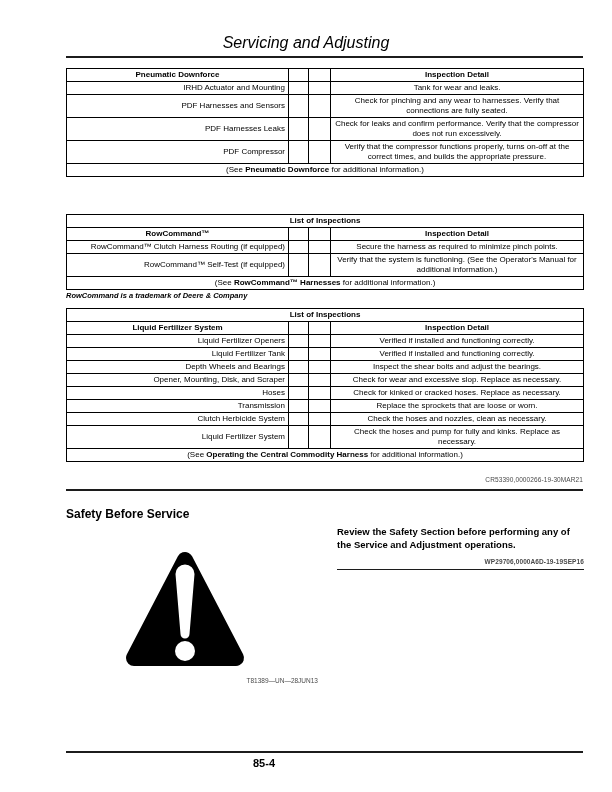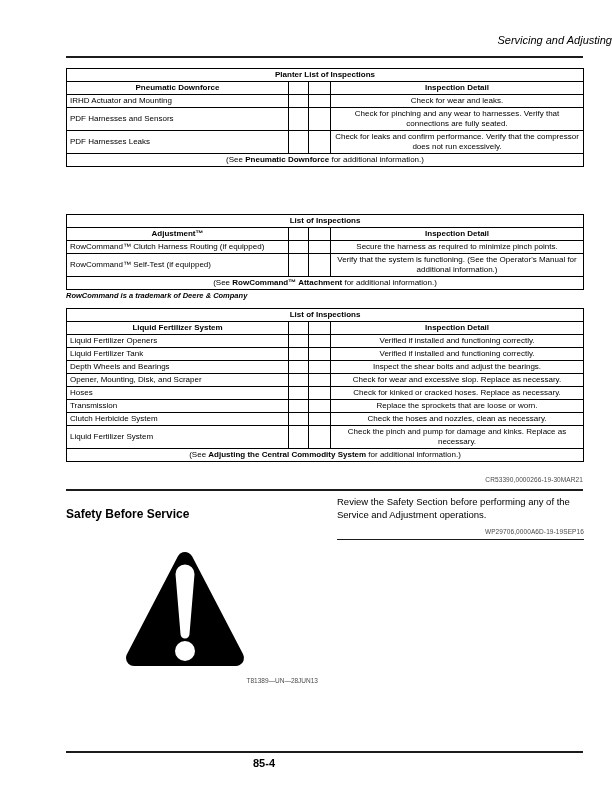--- a/index.html
+++ b/index.html
@@ -5,35 +5,35 @@
   * { margin:0; padding:0; box-sizing:border-box; }
   html,body { background:#ffffff; }
   .page {
     position:relative; width:612px; height:792px; margin:0 auto;
     background:#ffffff; color:#000;
     font-family:"Liberation Sans", sans-serif;
     overflow:hidden;
   }
   .running-header {
     position:absolute; top:34px; left:0; width:612px;
-    text-align:right; font-style:italic; font-size:11px;
+    text-align:center; font-style:italic; font-size:16px;
   }
   .rule { position:absolute; left:66px; width:517px; background:#1c1c1c; }
   .header-rule { top:56px; height:2px; }
   .mid-rule { top:489px; height:2px; }
   .footer-rule { top:751px; height:2px; }
 
   table.insp {
     position:absolute; left:66px; width:517px;
     border-collapse:collapse; table-layout:fixed;
     font-size:8px; line-height:1.25;
   }
   table.insp td { border:1px solid #000; padding:1px 3px; vertical-align:middle; }
   table.insp .title-row td, table.insp .head-row td { font-weight:bold; text-align:center; }
-  table.insp td.item { text-align:left; }
+  table.insp td.item { text-align:right; }
   table.insp td.detail { text-align:center; }
   table.insp .see-row td { text-align:center; }
 
   .t1 { top:68px; }
   .t2 { top:214px; }
   .t3 { top:308px; }
 
   .trademark-note {
     position:absolute; left:66px; top:291px;
     font-style:italic; font-size:7.5px;font-weight:bold;
@@ -42,22 +42,22 @@
     font-size:6.5px; color:#4a4a4a; letter-spacing:0.1px;
   }
   .doc-code-1 {
     position:absolute; left:66px; top:476px; width:517px; text-align:right;
   }
   .section-heading {
     position:absolute; left:66px; top:507px;
     font-weight:bold; font-size:12px;
   }
   .section-right {
-    position:absolute; left:337px; top:496px; width:247px;
-    font-size:9.5px; line-height:1.32;
+    position:absolute; left:337px; top:526px; width:247px;
+    font-size:9.5px; line-height:1.32;font-weight:bold;
   }
   .section-right .doc-code { display:block; text-align:right; margin-top:7px; }
   .section-right .wp-rule { margin-top:2px; height:1.5px; background:#1c1c1c; width:100%; }
 
   .warning-figure { position:absolute; left:118px; top:546px; width:134px; height:128px; }
   .figure-caption {
     position:absolute; left:118px; top:677px; width:200px;
     text-align:right; font-size:6.5px; color:#4a4a4a;
   }
   .page-number {
@@ -76,84 +76,87 @@
   <div class="rule header-rule"></div>
 
   <table class="insp t1">
     <colgroup>
         <col style="width:222px">
         <col style="width:20px">
         <col style="width:22px">
         <col style="width:253px">
       </colgroup>
     <tbody>
-      <tr class="title-row">
-        <td colspan="4">Planter List of Inspections</td>
-      </tr>
       <tr class="head-row">
         <td>Pneumatic Downforce</td>
         <td></td>
         <td></td>
         <td>Inspection Detail</td>
       </tr>
       <tr>
         <td class="item">IRHD Actuator and Mounting</td>
         <td></td>
         <td></td>
-        <td class="detail">Check for wear and leaks.</td>
+        <td class="detail">Tank for wear and leaks.</td>
       </tr>
       <tr>
         <td class="item">PDF Harnesses and Sensors</td>
         <td></td>
         <td></td>
         <td class="detail">Check for pinching and any wear to harnesses. Verify that connections are fully seated.</td>
       </tr>
       <tr>
         <td class="item">PDF Harnesses Leaks</td>
         <td></td>
         <td></td>
         <td class="detail">Check for leaks and confirm performance. Verify that the compressor does not run excessively.</td>
+      </tr>
+      <tr>
+        <td class="item">PDF Compressor</td>
+        <td></td>
+        <td></td>
+        <td class="detail">Verify that the compressor functions properly, turns on-off at the correct times, and builds the appropriate pressure.</td>
       </tr>
       <tr class="see-row">
         <td colspan="4"><span>(See </span><b>Pneumatic Downforce</b><span> for additional information.)</span></td>
       </tr>
     </tbody>
   </table>
 
   <table class="insp t2">
     <colgroup>
         <col style="width:222px">
         <col style="width:20px">
         <col style="width:22px">
         <col style="width:253px">
       </colgroup>
     <tbody>
       <tr class="title-row">
         <td colspan="4">List of Inspections</td>
       </tr>
       <tr class="head-row">
-        <td>Adjustment™</td>
+        <td>RowCommand™</td>
         <td></td>
         <td></td>
         <td>Inspection Detail</td>
       </tr>
       <tr>
         <td class="item">RowCommand™ Clutch Harness Routing (if equipped)</td>
         <td></td>
         <td></td>
         <td class="detail">Secure the harness as required to minimize pinch points.</td>
       </tr>
       <tr>
         <td class="item">RowCommand™ Self-Test (if equipped)</td>
         <td></td>
         <td></td>
         <td class="detail">Verify that the system is functioning. (See the Operator's Manual for additional information.)</td>
       </tr>
       <tr class="see-row">
-        <td colspan="4"><span>(See </span><b>RowCommand™ Attachment</b><span> for additional information.)</span></td>
+        <td colspan="4"><span>(See </span><b>RowCommand™ Harnesses</b><span> for additional information.)</span></td>
       </tr>
     </tbody>
   </table>
 
   <div class="trademark-note">RowCommand is a trademark of Deere &amp; Company</div>
 
   <table class="insp t3">
     <colgroup>
         <col style="width:222px">
         <col style="width:20px">
@@ -209,24 +212,24 @@
       <tr>
         <td class="item">Clutch Herbicide System</td>
         <td></td>
         <td></td>
         <td class="detail">Check the hoses and nozzles, clean as necessary.</td>
       </tr>
       <tr>
         <td class="item">Liquid Fertilizer System</td>
         <td></td>
         <td></td>
-        <td class="detail">Check the pinch and pump for damage and kinks. Replace as necessary.</td>
+        <td class="detail">Check the hoses and pump for fully and kinks. Replace as necessary.</td>
       </tr>
       <tr class="see-row">
-        <td colspan="4"><span>(See </span><b>Adjusting the Central Commodity System</b><span> for additional information.)</span></td>
+        <td colspan="4"><span>(See </span><b>Operating the Central Commodity Harness</b><span> for additional information.)</span></td>
       </tr>
     </tbody>
   </table>
 
   <div class="doc-code doc-code-1">CR53390,0000266-19-30MAR21</div>
   <div class="rule mid-rule"></div>
 
   <div class="section-heading">Safety Before Service</div>
 
   <div class="section-right">

